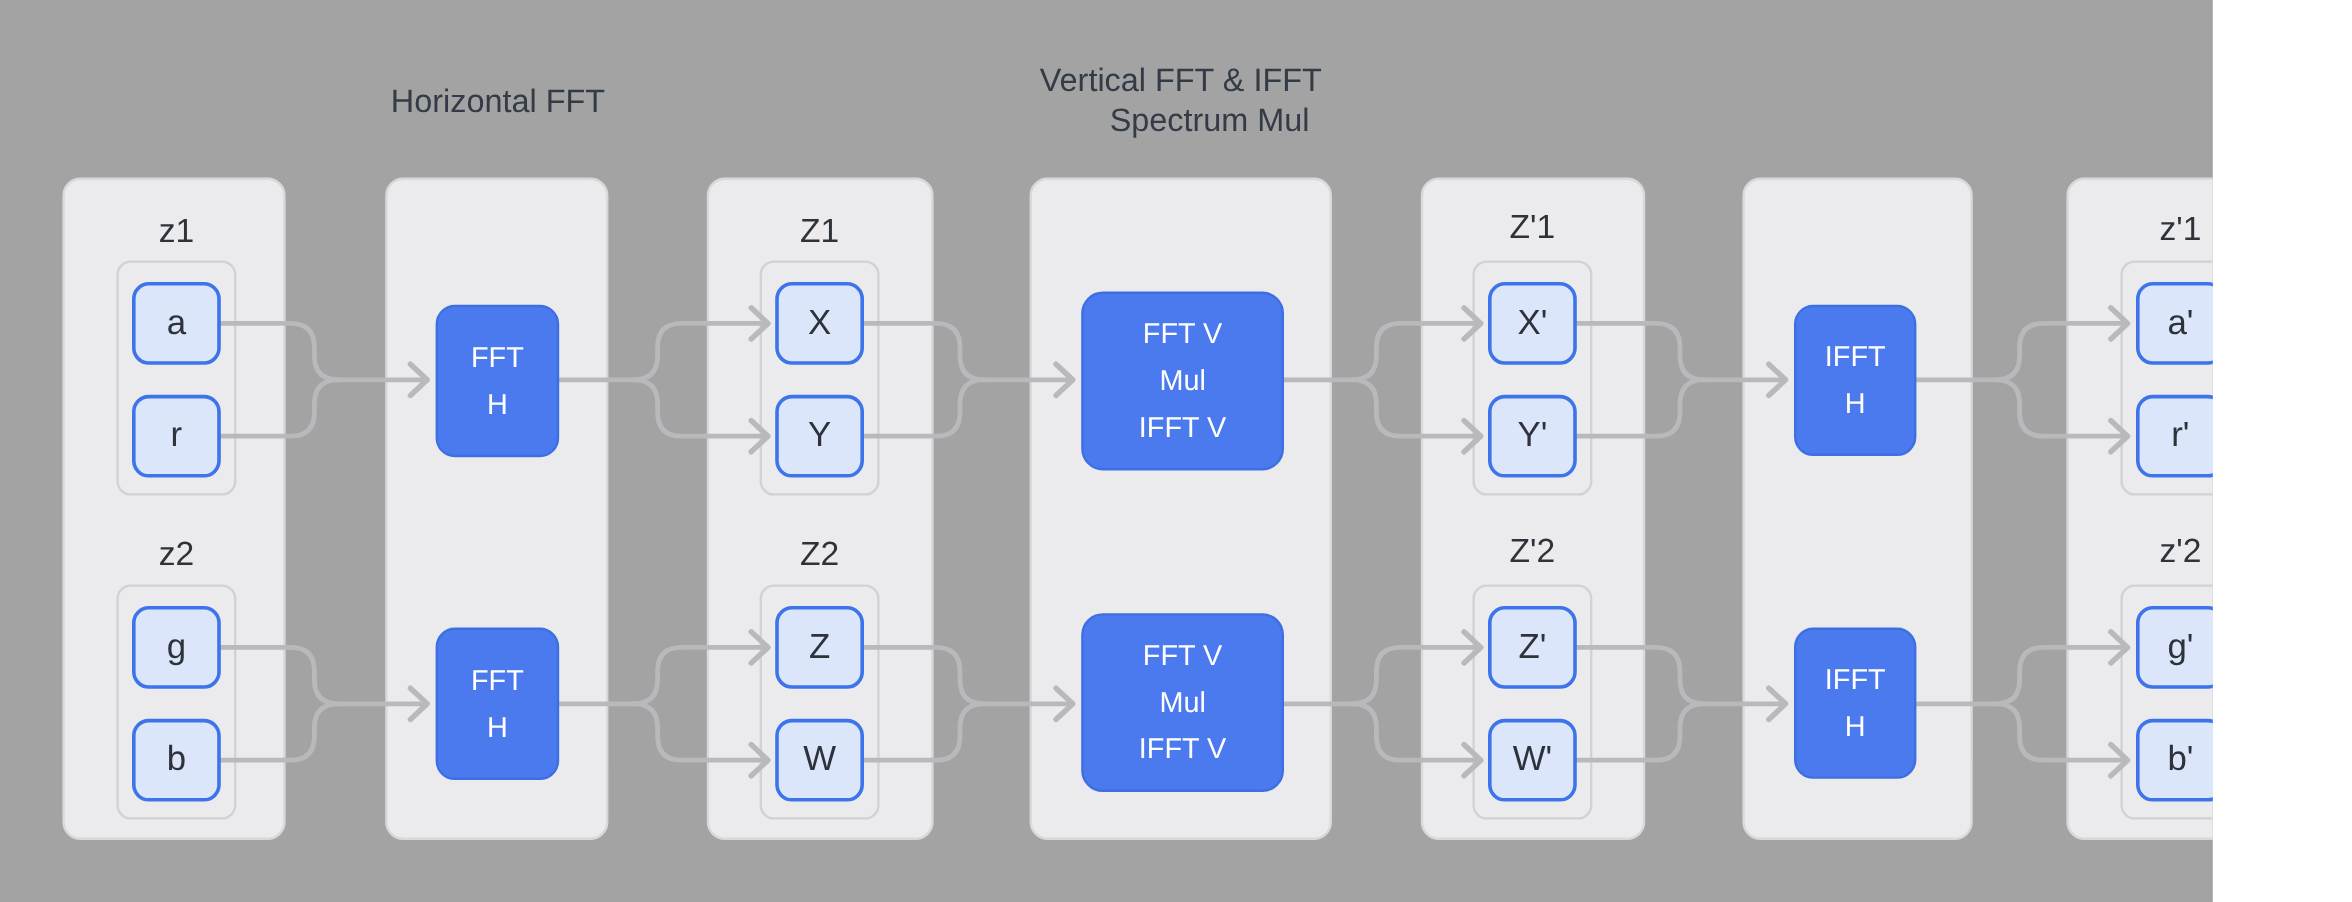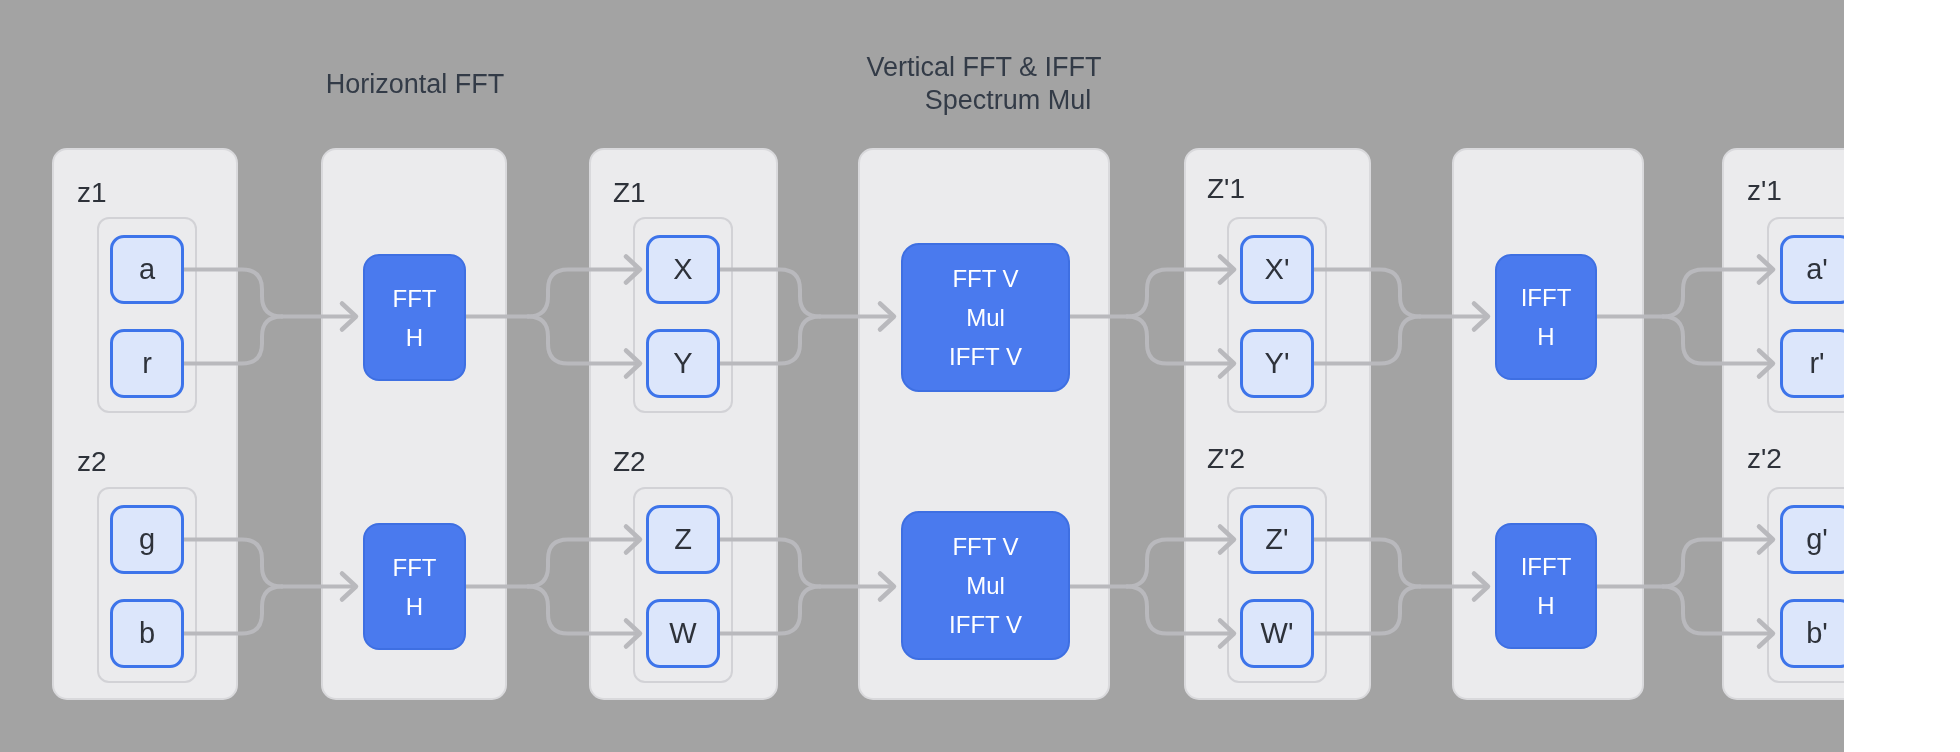--- a/index.html
+++ b/index.html
@@ -32,20 +32,21 @@
     background: #ebebed;
     border: 2px solid #d9d9dc;
     border-radius: 15px;
     box-sizing: border-box;
     z-index: 1;
   }
   .glabel {
     position: absolute;
     width: 140px;
     transform: translateX(-50%);
+    text-align: center;
     font-size: 28px;
     line-height: 32px;
     color: #2e323a;
     z-index: 3;
   }
   .group {
     position: absolute;
     width: 100px;
     height: 196px;
     border: 2px solid #d2d2d6;

